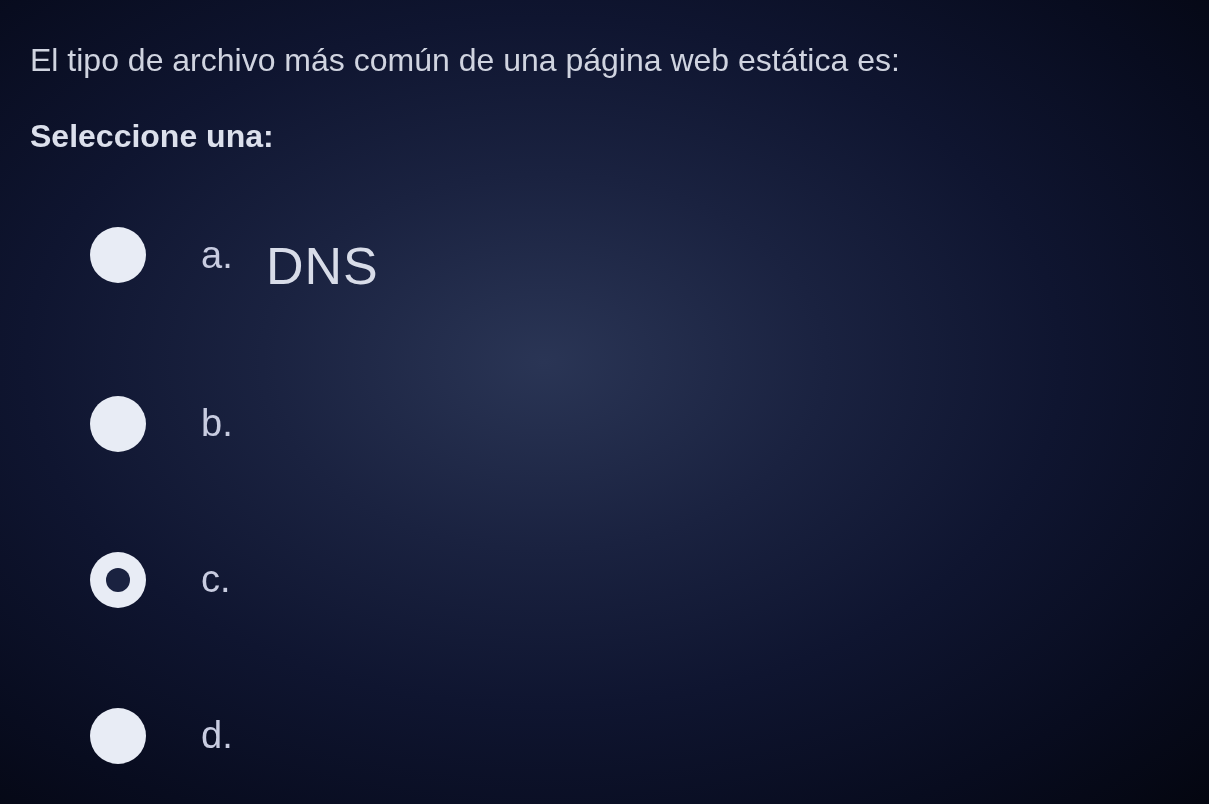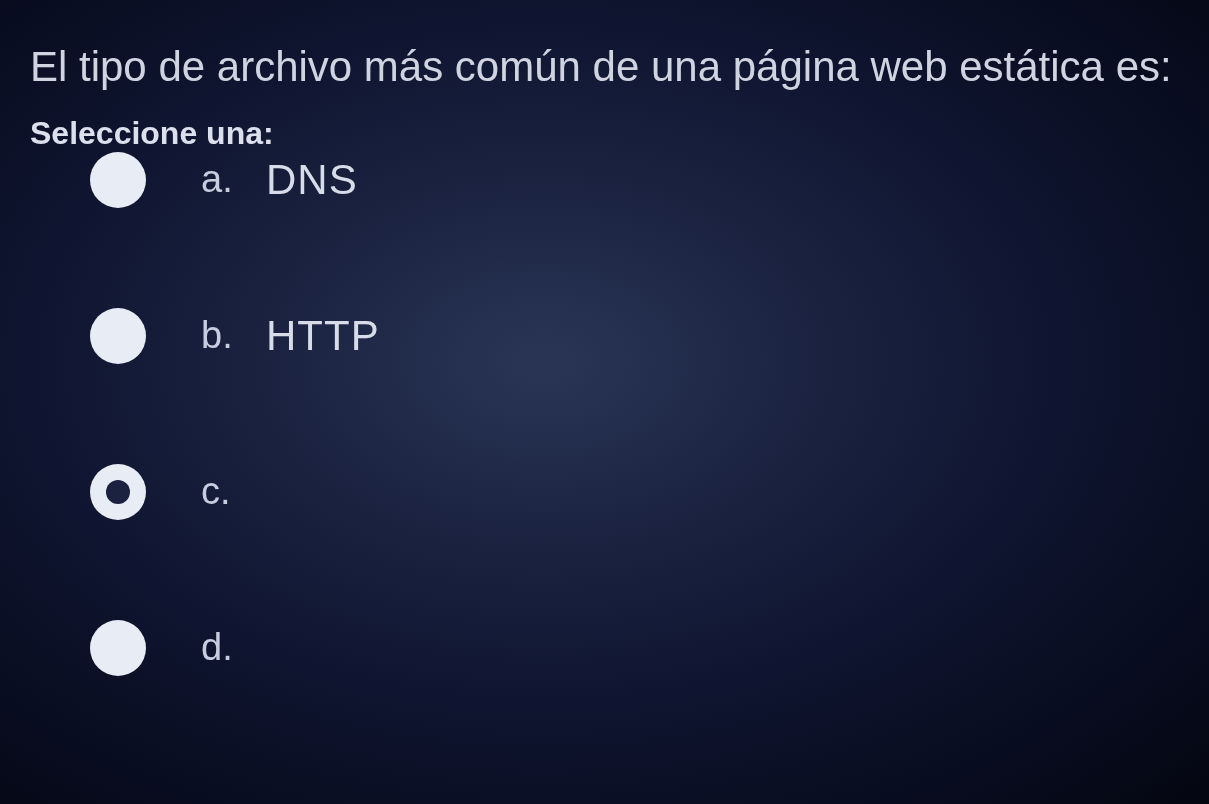--- a/index.html
+++ b/index.html
@@ -10,30 +10,31 @@
     body {
       width: 1209px;
       height: 804px;
       background: radial-gradient(ellipse at 45% 45%, #2a3555 0%, #1a2240 30%, #0f1530 55%, #080c1f 80%, #040610 100%);
       font-family: Arial, Helvetica, sans-serif;
       color: #d8dce8;
       padding: 40px 30px;
       overflow: hidden;
     }
     .question-text {
-      font-size: 42px;
+      font-size: 32px;
       font-weight: 400;
       color: #d0d4e0;
-      margin-bottom: 20px;
+      margin-bottom: 36px;
       line-height: 1.3;
     }
     .instruction-text {
       font-size: 32px;
       font-weight: 700;
       color: #dce0ec;
+      margin-bottom: 60px;
     }
     .options-container {
       padding-left: 60px;
     }
     .option-row {
       display: flex;
       align-items: center;
       margin-bottom: 100px;
       cursor: pointer;
     }
@@ -61,24 +62,25 @@
     .radio-outer.selected .radio-inner {
       display: block;
     }
     .option-letter {
       font-size: 38px;
       color: #c8cce0;
       margin-right: 25px;
       min-width: 40px;
     }
     .option-label {
-      font-size: 42px;
+      font-size: 52px;
       font-weight: 500;
       color: #d8dce8;
       letter-spacing: 1px;
+      margin-top: 21px;
     }
   </style>
 </head>
 <body>
 
 <div class="question-text">El tipo de archivo más común de una página web estática es:</div>
 <div class="instruction-text">Seleccione una:</div>
 
 <div class="options-container">
 
@@ -88,21 +90,20 @@
     </div>
     <span class="option-letter">a.</span>
     <span class="option-label">DNS</span>
   </div>
 
   <div class="option-row">
     <div class="radio-outer">
       
     </div>
     <span class="option-letter">b.</span>
-    <span class="option-label">HTTP</span>
   </div>
 
   <div class="option-row">
     <div class="radio-outer selected">
       <div class="radio-inner"></div>
     </div>
     <span class="option-letter">c.</span>
   </div>
 
   <div class="option-row">

